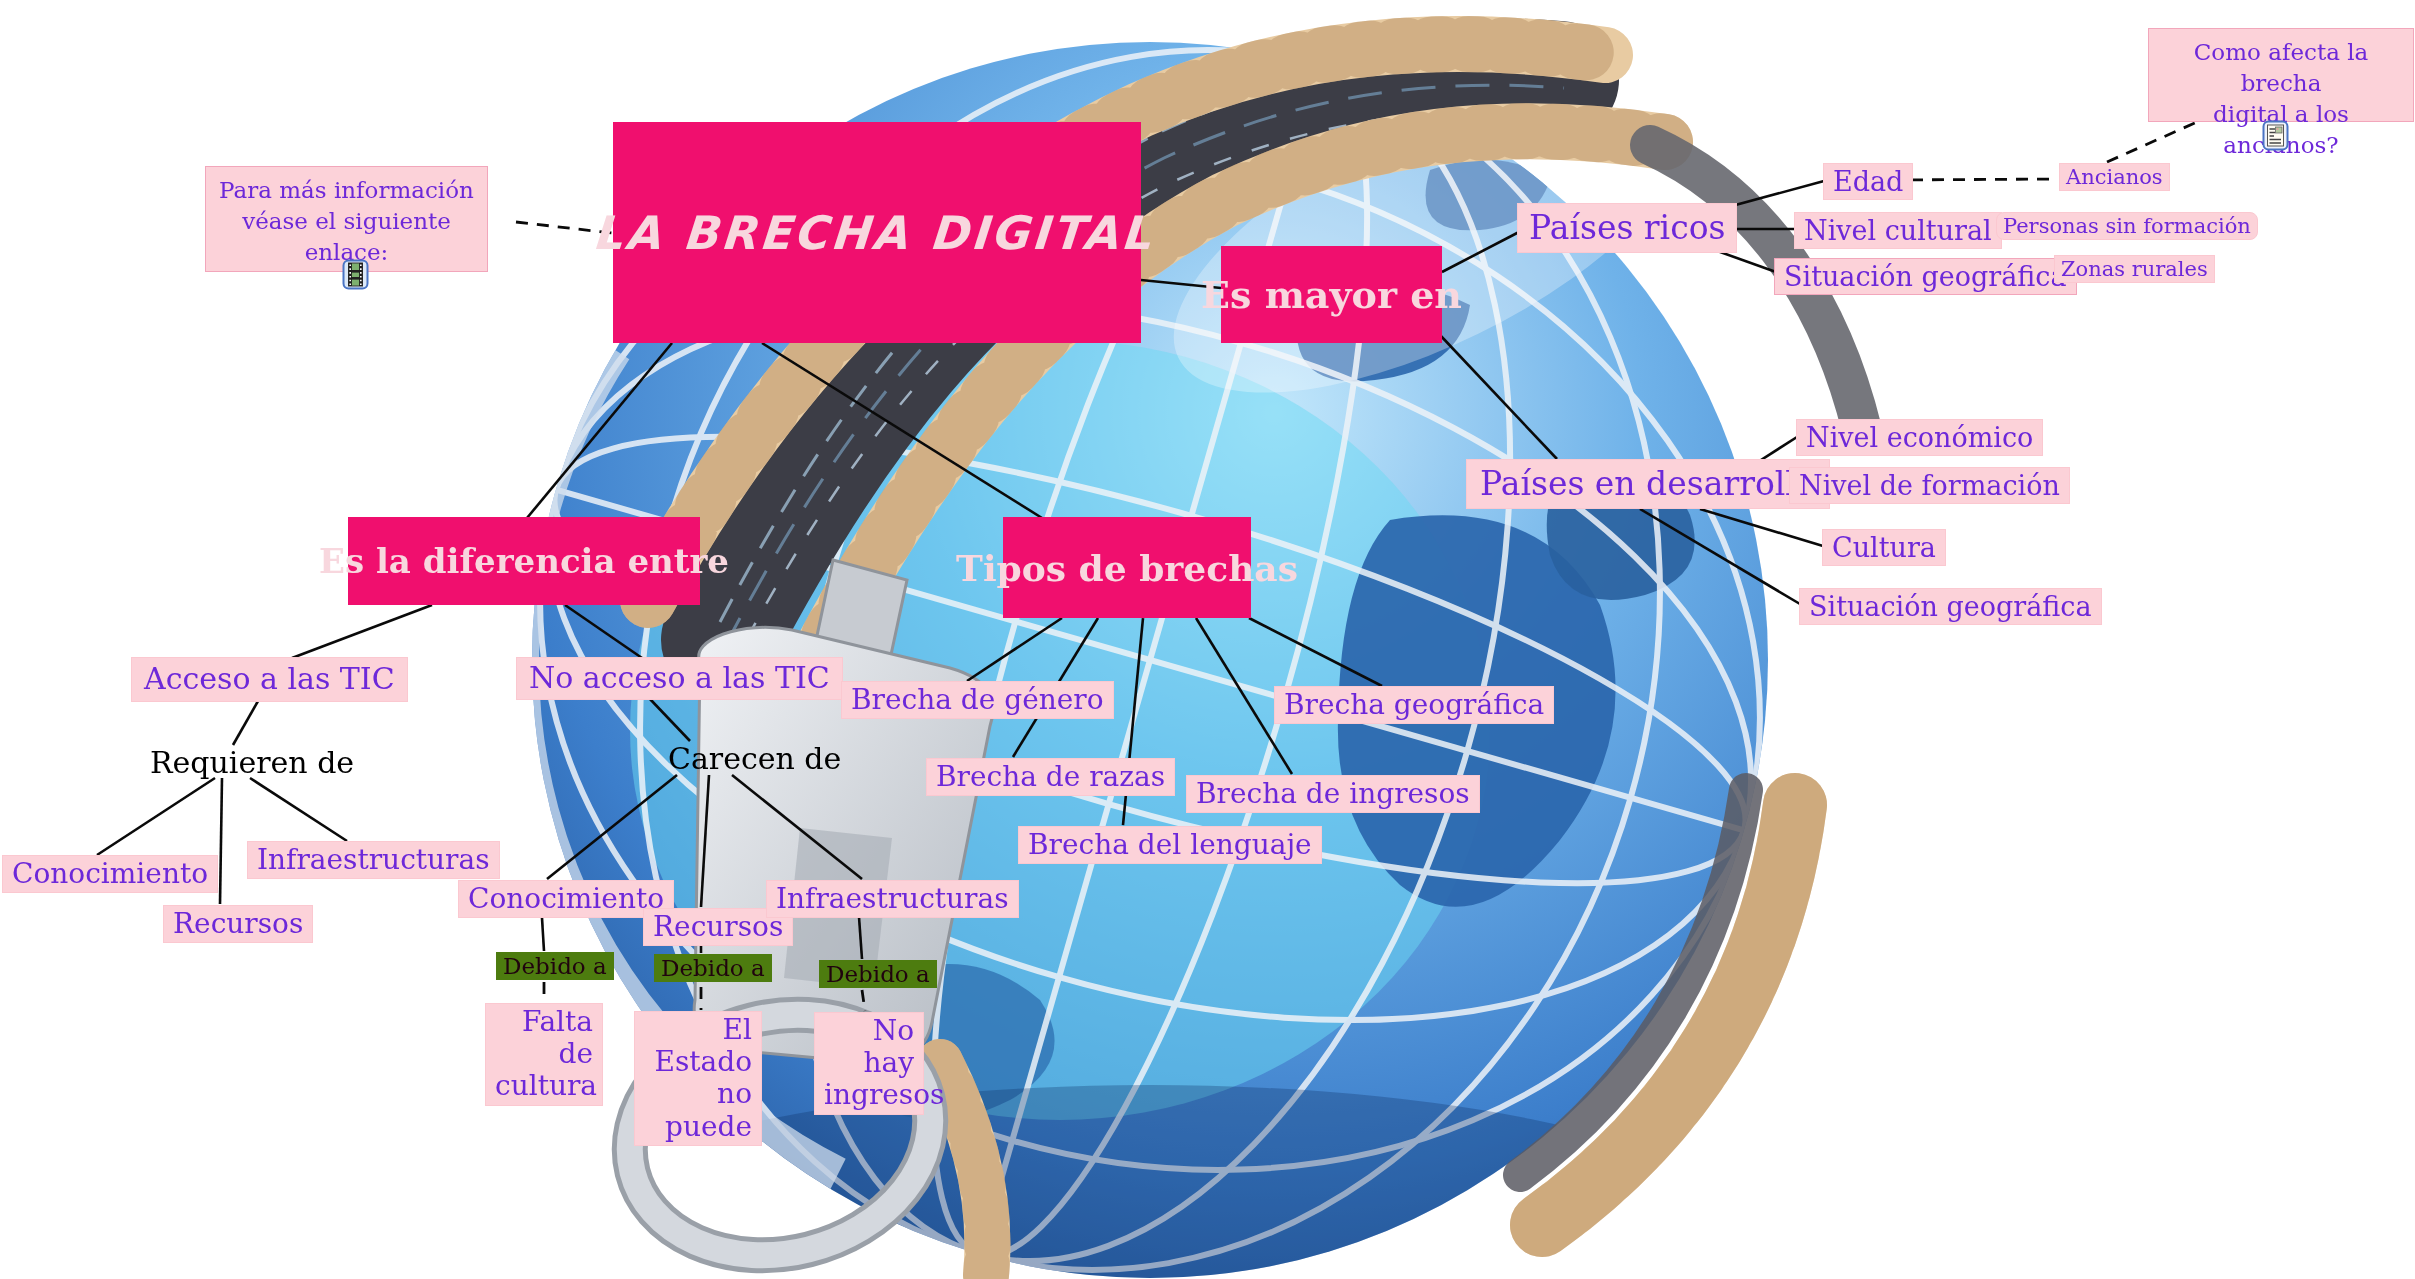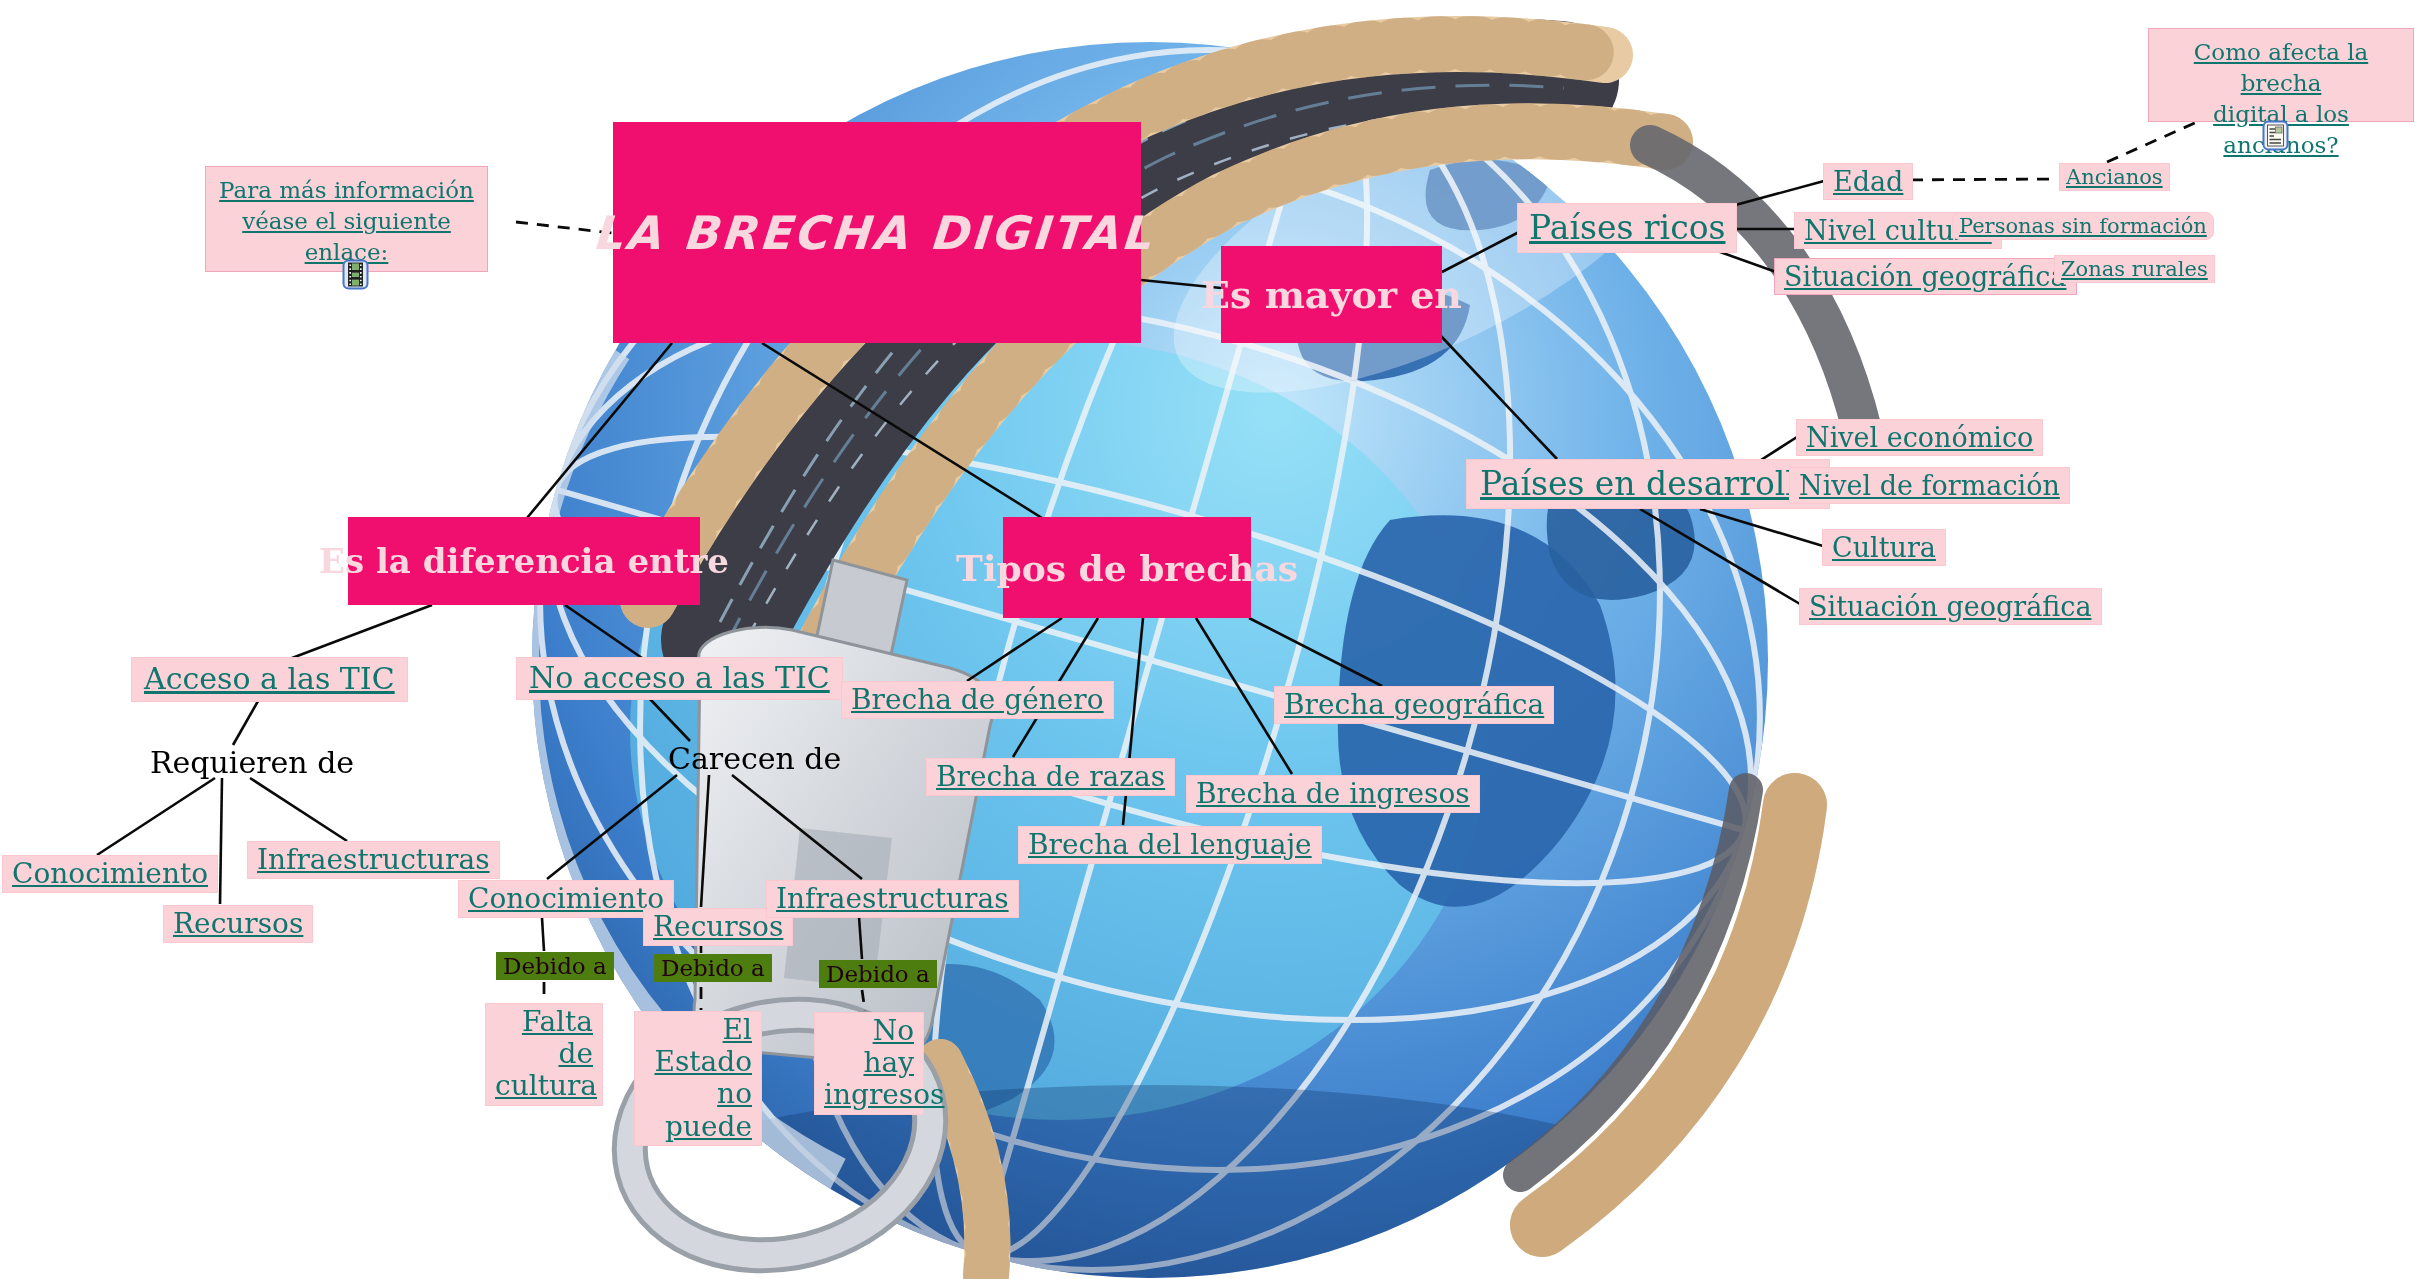--- a/index.html
+++ b/index.html
@@ -3,22 +3,22 @@
 <meta charset="utf-8">
 <style>
   html,body{margin:0;padding:0;background:#fff;}
   body{width:2415px;height:1279px;overflow:hidden;position:relative;
        font-family:"DejaVu Serif", serif;}
   .stage{position:absolute;inset:0;width:2415px;height:1279px;}
   svg.layer{position:absolute;left:0;top:0;}
   .node{position:absolute;box-sizing:border-box;white-space:nowrap;}
   .dark{background:#F00F6E;color:#F8D7DE;font-weight:bold;
         display:flex;align-items:center;justify-content:center;text-align:center;}
-  .light{background:#FCD2D9;color:#0f766e;border:1px solid #F2A6BB;
-         padding:2px 9px;font-size:28px;line-height:1.15;text-decoration:underline;}
+  .light{background:#FCD2D9;color:#6d28d9;border:1px solid #F2A6BB;
+         padding:2px 9px;font-size:28px;line-height:1.15;}
   .noborder{border:1px solid #FBC8D0;}
   .small{font-size:21px;padding:1px 6px;}
   .plain{color:#000;font-size:30px;background:transparent;}
   .cause{background:#4d7c0f;color:#20030e;font-size:23px;padding:1px 7px;
          border:none;}
   .multiline{white-space:normal;text-align:right;}
   .title-box{font-size:46px;}
   .title-box .title-text{display:inline-block;transform:skewX(-7deg);
       font-family:"DejaVu Sans",sans-serif;font-style:italic;letter-spacing:3px;}
   .annot{font-size:23px;text-align:center;white-space:normal;line-height:1.35;
@@ -201,21 +201,21 @@
   </div>
   <div class="node light noborder" style="left:1794px;top:212px;font-size:27px;">
     <span>Nivel cultural</span>
   </div>
   <div class="node light" style="left:1774px;top:258px;font-size:27px;">
     <span>Situación geográfica</span>
   </div>
   <div class="node light small noborder" style="left:2059px;top:163px;">
     <span>Ancianos</span>
   </div>
-  <div class="node light small noborder" style="left:1952px;top:212px;border-radius:8px;">
+  <div class="node light small noborder" style="left:1996px;top:212px;border-radius:8px;">
     <span>Personas sin formación</span>
   </div>
   <div class="node light small noborder" style="left:2054px;top:255px;">
     <span>Zonas rurales</span>
   </div>
 
   <div class="node light noborder" style="left:1466px;top:459px;font-size:33px;padding:5px 13px;">
     <span>Países en desarrollo</span>
   </div>
   <div class="node light noborder" style="left:1796px;top:419px;font-size:27px;">

